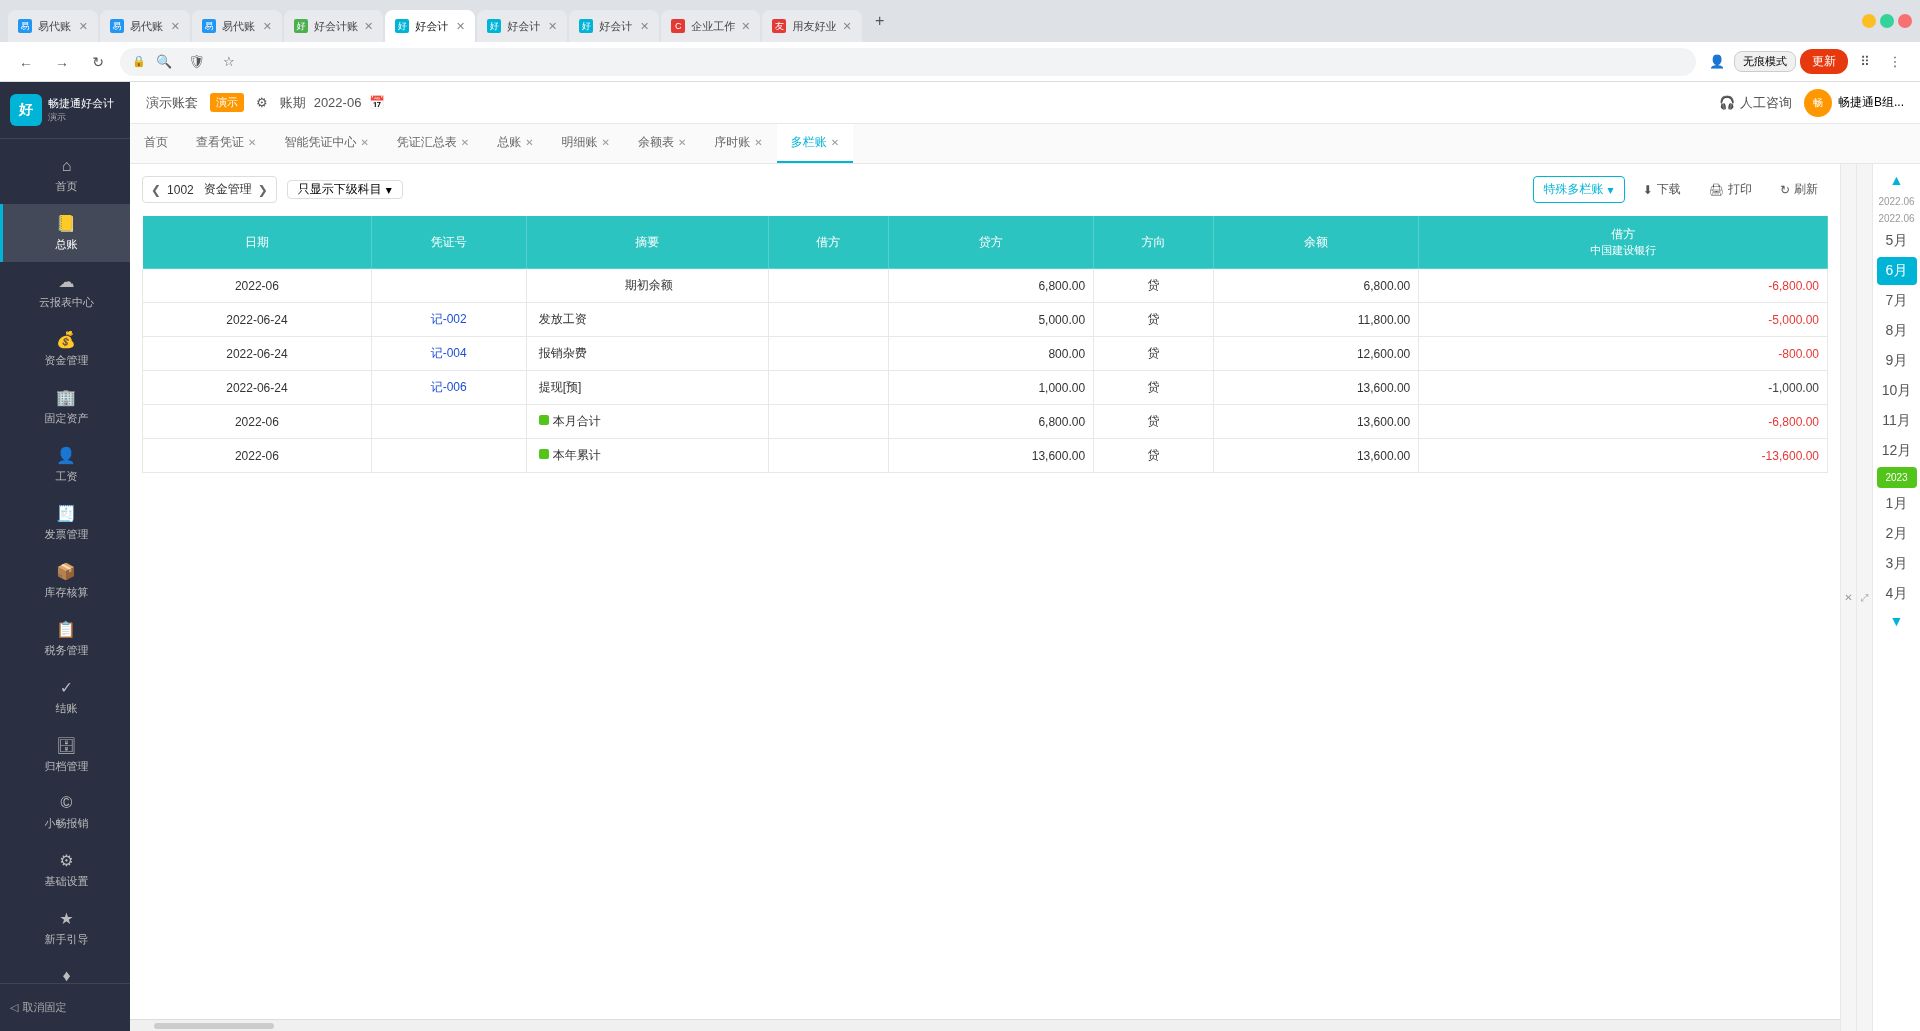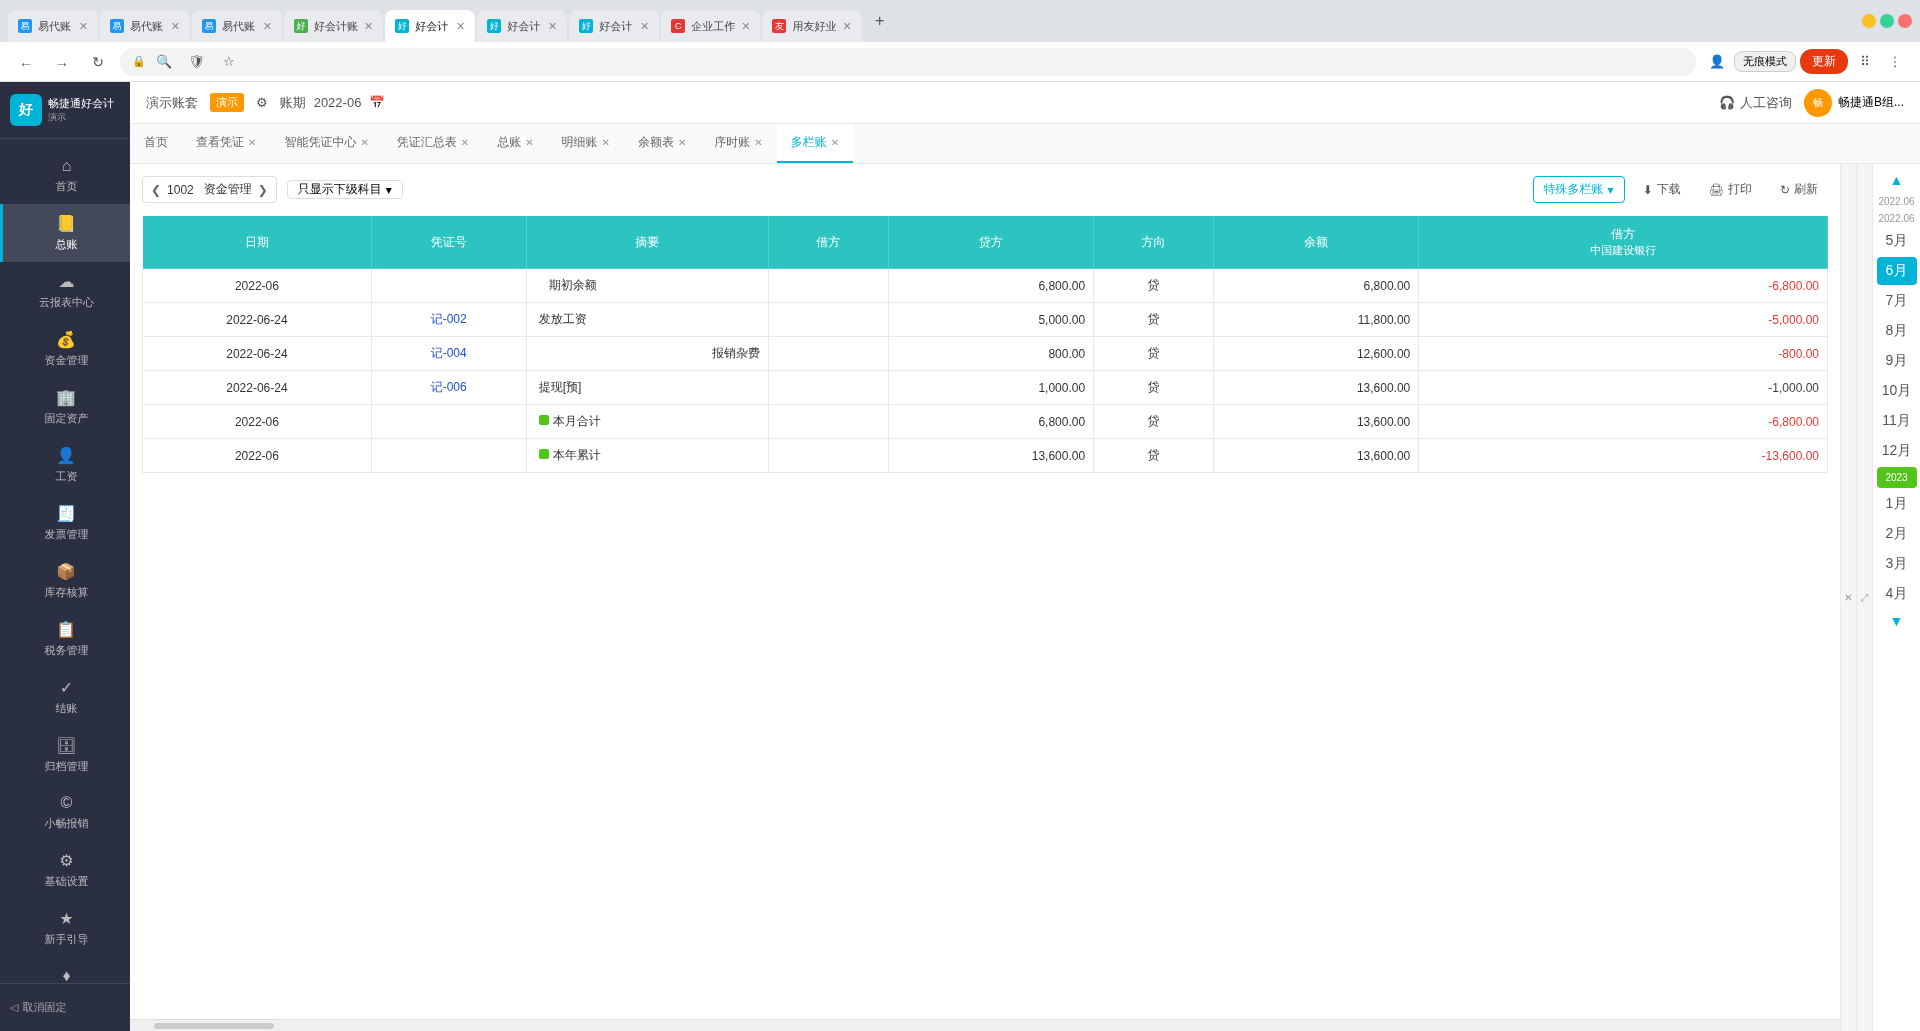--- a/index.html
+++ b/index.html
@@ -373,41 +373,41 @@
                 <th>方向</th>
                 <th>余额</th>
                 <th style="min-width:140px;">借方<br><span style="font-size:11px;">中国建设银行</span></th>
               </tr>
             </thead>
             <tbody id="ledger-tbody">
 
             <tr>
       <td>2022-06</td>
       <td></td>
-      <td style="text-align:left; padding-left:22px;">期初余额</td>
+      <td style="text-align:center; padding-left:11px;">期初余额</td>
       <td class="right"></td>
       <td class="right">6,800.00</td>
       <td>贷</td>
       <td class="right">6,800.00</td>
       <td class="right" style="color:#e53935;">-6,800.00</td>
     </tr>
                 <tr>
       <td>2022-06-24</td>
       <td class="link">记-002</td>
       <td style="text-align:left; padding-left:12px;">发放工资</td>
       <td class="right"></td>
       <td class="right">5,000.00</td>
       <td>贷</td>
       <td class="right">11,800.00</td>
       <td class="right" style="color:#e53935;">-5,000.00</td>
     </tr>
                 <tr>
       <td>2022-06-24</td>
       <td class="link">记-004</td>
-      <td style="text-align:right; padding-left:12px;">报销杂费</td>
+      <td style="text-align:left; padding-left:12px;">报销杂费</td>
       <td class="right"></td>
       <td class="right">800.00</td>
       <td>贷</td>
       <td class="right">12,600.00</td>
       <td class="right" style="color:#e53935;">-800.00</td>
     </tr>
                 <tr>
       <td>2022-06-24</td>
       <td class="link">记-006</td>
       <td style="text-align:left; padding-left:12px;">提现[预]</td>

